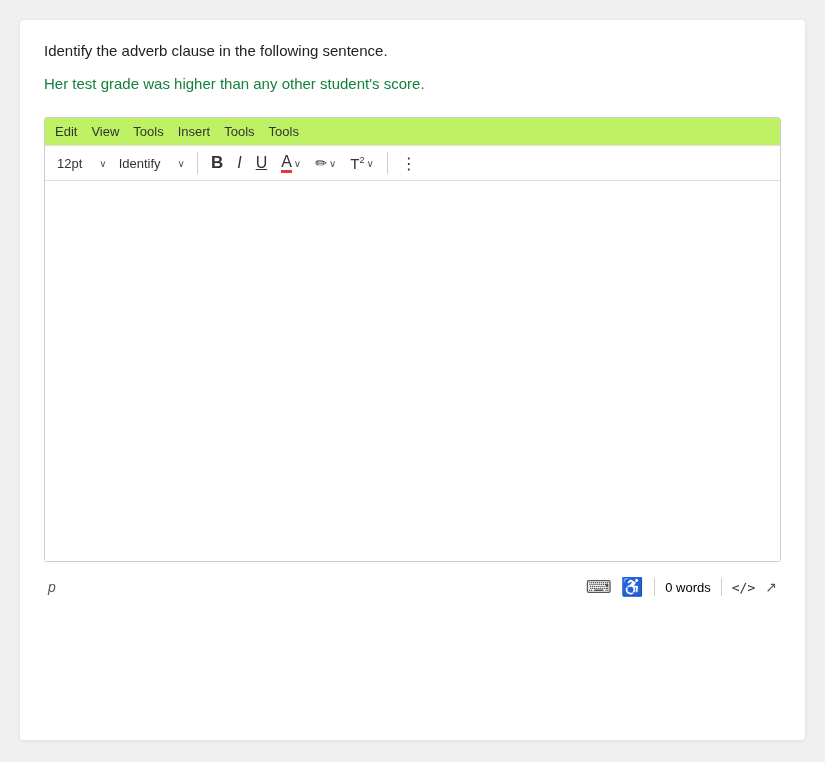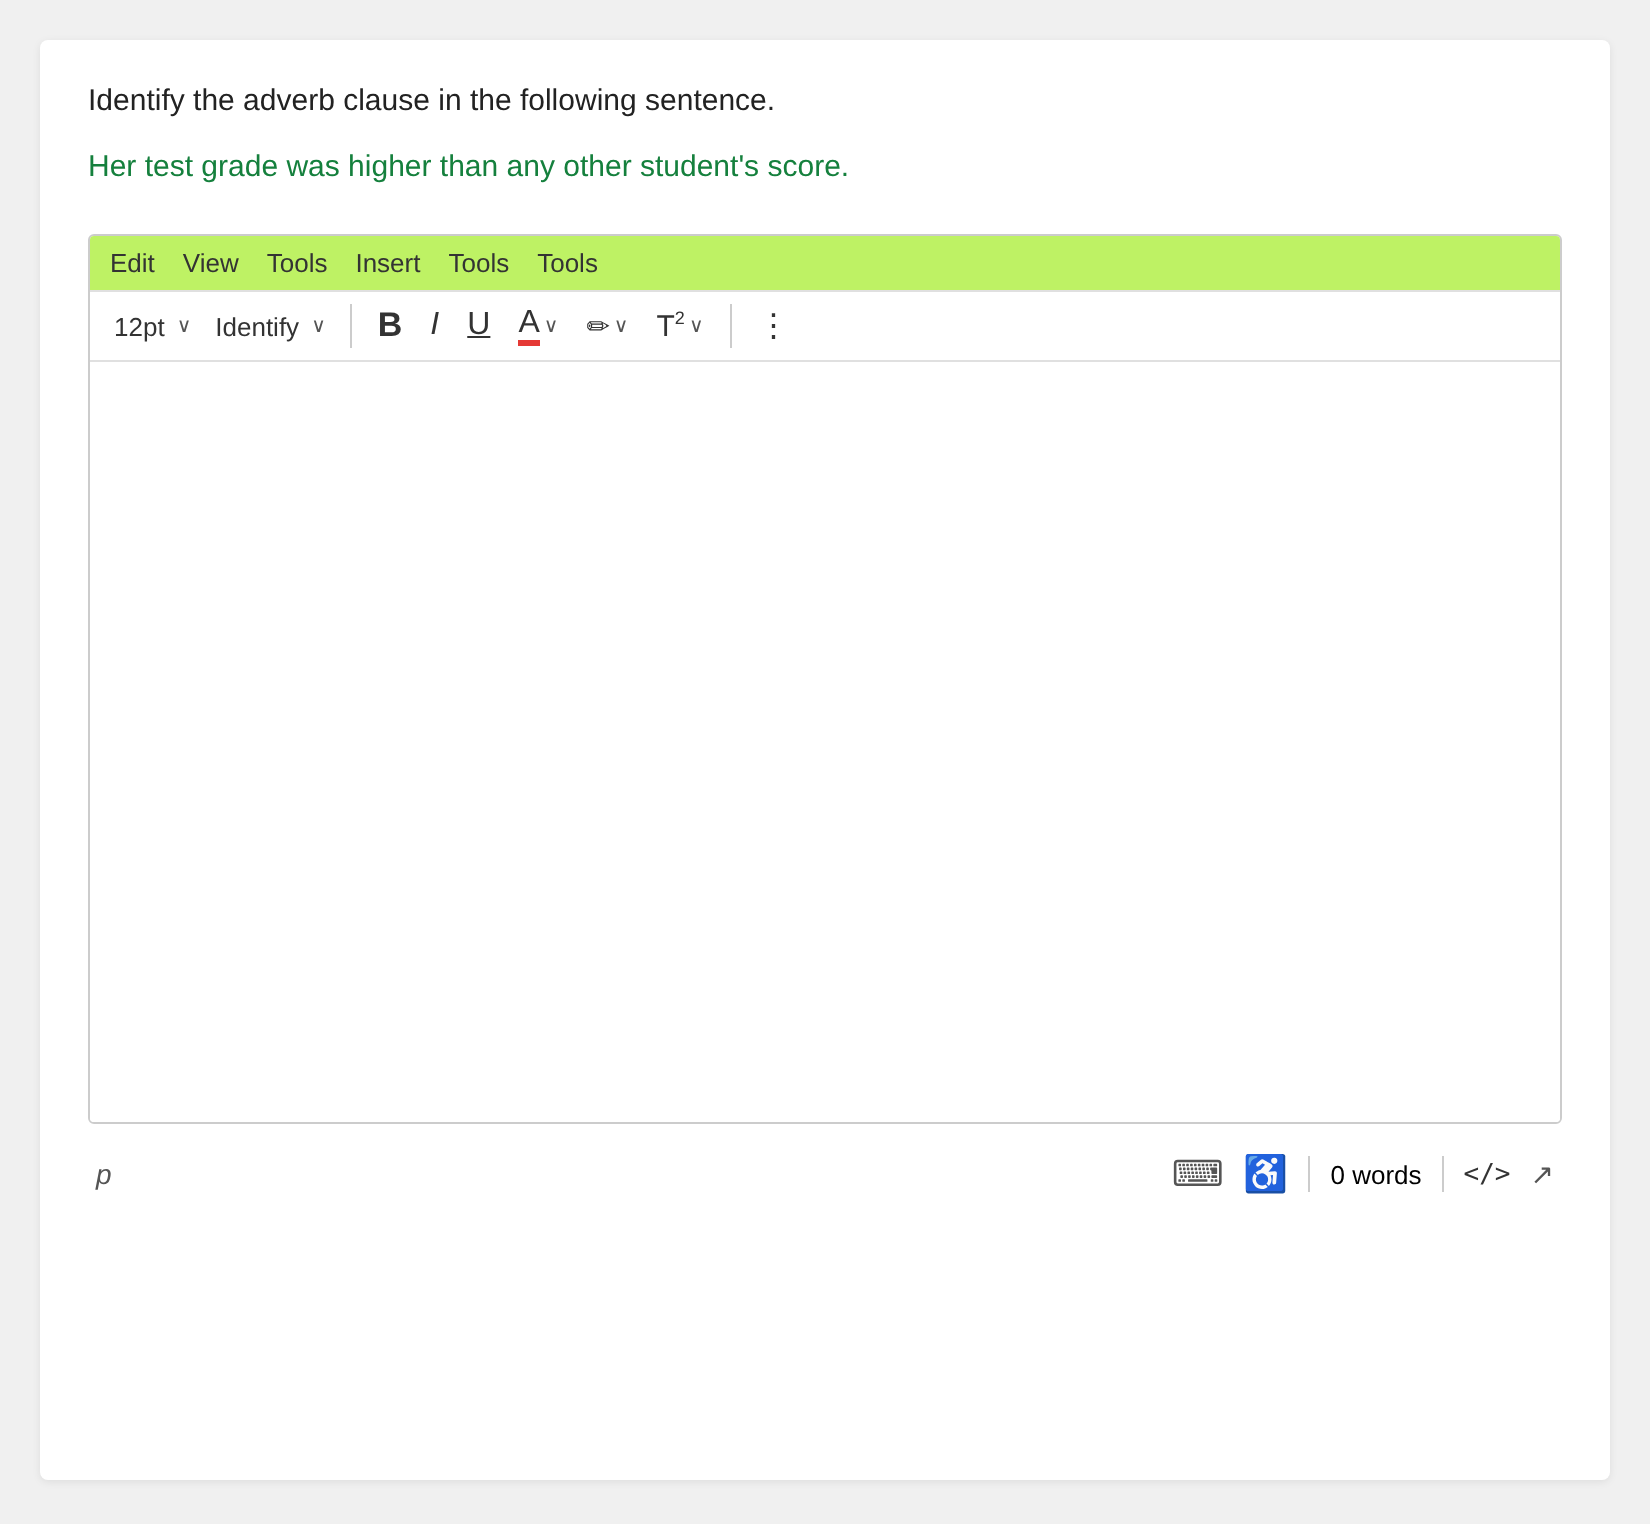--- a/index.html
+++ b/index.html
@@ -67,21 +67,21 @@
       width: 1px;
       height: 22px;
       background: #ccc;
       margin: 0 4px;
     }
     .toolbar-select {
       font-size: 13px;
       color: #333;
       display: flex;
       align-items: center;
-      gap: 6px;
+      gap: 17px;
       cursor: pointer;
       padding: 2px 4px;
       border-radius: 2px;
     }
     .chevron {
       font-size: 10px;
       color: #555;
     }
     .toolbar-btn {
       font-size: 15px;

